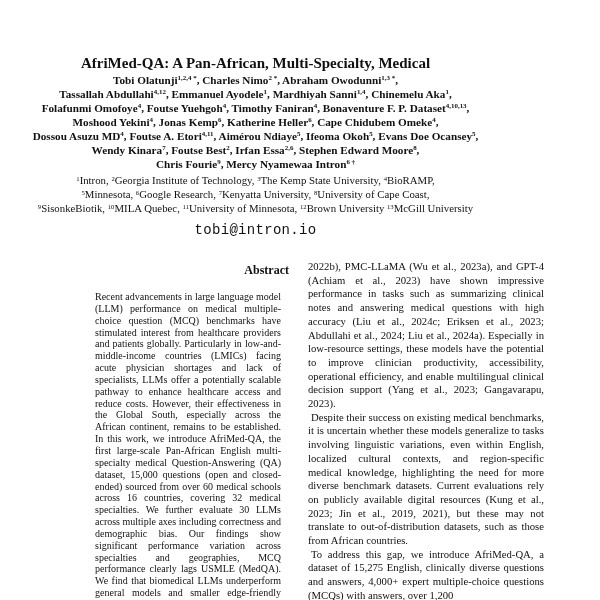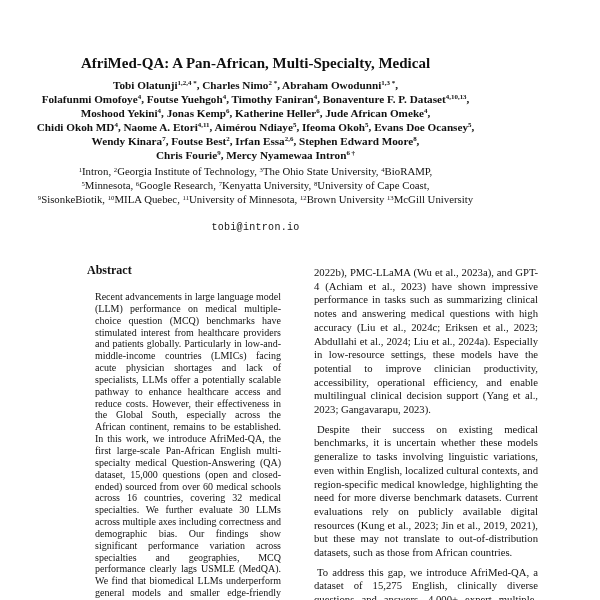--- a/index.html
+++ b/index.html
@@ -28,21 +28,20 @@
     width: 511px;
     text-align: center;
   }
   .title-line {
     font-size: 15px;
     line-height: 18.5px;
     font-weight: bold;
     white-space: nowrap;
   }
   .author-block {
-    margin-top: 5px;
   }
   .author-line {
     font-size: 11.2px;
     line-height: 14px;
     font-weight: bold;
     white-space: nowrap;
   }
   .affiliation-block {
     margin-top: 2px;
   }
@@ -52,79 +51,80 @@
     white-space: nowrap;
   }
   sup {
     font-size: 0.62em;
     line-height: 0;
     position: relative;
     top: -0.45em;
     vertical-align: baseline;
   }
   .email-line {
-    margin-top: 16px;
+    margin-top: 7px;
     font-family: "Liberation Mono", "DejaVu Sans Mono", monospace;
-    font-size: 10px;
+    font-size: 14px;
     letter-spacing: 0.3px;
   }
   
   .abstract-section {
     position: absolute;
     top: 263px;
     left: 87px;
     width: 202px;
   }
   .abstract-heading {
-    text-align: left;
+    text-align: right;
     font-weight: bold;
     font-size: 12px;
     margin: 0 0 13px 0;
   }
   .abstract-text {
     font-size: 10px;
     line-height: 11.85px;
     text-align: justify;
     margin: 8px;
   }
   .intro-column {
     position: absolute;
     top: 260px;
     left: 308px;
     width: 236px;
     font-size: 10.7px;
     line-height: 13.7px;
     text-align: justify;
   }
   .intro-column p {
-    margin: 6px;
+    margin: 0;
   }
   .intro-column p + p {
     text-indent: 3px;
   }
 </style>
 </head>
 <body>
 
 <div class="paper-page">
 
   <div class="header-block">
     <div class="title-line">AfriMed-QA: A Pan-African, Multi-Specialty, Medical</div>
 
     <div class="author-block">
         <div class="author-line"><span>Tobi Olatunji</span><sup>1,2,4 *</sup>, <span>Charles Nimo</span><sup>2 *</sup>, <span>Abraham Owodunni</span><sup>1,3 *</sup>,</div>
+        <div class="author-line"><span>Tassallah Abdullahi</span><sup>4,12</sup>, <span>Emmanuel Ayodele</span><sup>1</sup>, <span>Mardhiyah Sanni</span><sup>1,4</sup>, <span>Chinemelu Aka</span><sup>1</sup>,</div>
         <div class="author-line"><span>Folafunmi Omofoye</span><sup>4</sup>, <span>Foutse Yuehgoh</span><sup>4</sup>, <span>Timothy Faniran</span><sup>4</sup>, <span>Bonaventure F. P. Dataset</span><sup>4,10,13</sup>,</div>
-        <div class="author-line"><span>Moshood Yekini</span><sup>4</sup>, <span>Jonas Kemp</span><sup>6</sup>, <span>Katherine Heller</span><sup>6</sup>, <span>Jude African Omeke</span><sup>4</sup>,</div>
-        <div class="author-line"><span>Chidi Okoh MD</span><sup>4</sup>, <span>Naome A. Etori</span><sup>4,11</sup>, <span>Aimérou Ndiaye</span><sup>5</sup>, <span>Ifeoma Okoh</span><sup>5</sup>, <span>Evans Doe Ocansey</span><sup>5</sup>,</div>
+        <div class="author-line"><span>Moshood Yekini</span><sup>4</sup>, <span>Jonas Kemp</span><sup>6</sup>, <span>Katherine Heller</span><sup>6</sup>, <span>Cape Chidubem Omeke</span><sup>4</sup>,</div>
+        <div class="author-line"><span>Dossou Asuzu MD</span><sup>4</sup>, <span>Foutse A. Etori</span><sup>4,11</sup>, <span>Aimérou Ndiaye</span><sup>5</sup>, <span>Ifeoma Okoh</span><sup>5</sup>, <span>Evans Doe Ocansey</span><sup>5</sup>,</div>
         <div class="author-line"><span>Wendy Kinara</span><sup>7</sup>, <span>Foutse Best</span><sup>2</sup>, <span>Irfan Essa</span><sup>2,6</sup>, <span>Stephen Edward Moore</span><sup>8</sup>,</div>
         <div class="author-line"><span>Chris Fourie</span><sup>9</sup>, <span>Mercy Nyamewaa Intron</span><sup>6 †</sup></div>
       </div>
 
     <div class="affiliation-block">
-        <div class="affiliation-line"><sup>1</sup><span>Intron</span>, <sup>2</sup><span>Georgia Institute of Technology</span>, <sup>3</sup><span>The Ohio State University</span>, <sup>4</sup><span>BioRAMP</span>,</div>
+        <div class="affiliation-line"><sup>1</sup><span>Intron</span>, <sup>2</sup><span>Georgia Institute of Technology</span>, <sup>3</sup><span>The Kemp State University</span>, <sup>4</sup><span>BioRAMP</span>,</div>
         <div class="affiliation-line"><sup>5</sup><span>Minnesota</span>, <sup>6</sup><span>Google Research</span>, <sup>7</sup><span>Kenyatta University</span>, <sup>8</sup><span>University of Cape Coast</span>,</div>
         <div class="affiliation-line"><sup>9</sup><span>SisonkeBiotik</span>, <sup>10</sup><span>MILA Quebec</span>, <sup>11</sup><span>University of Minnesota</span>, <sup>12</sup><span>Brown University</span> <sup>13</sup><span>McGill University</span></div>
       </div>
 
     <div class="email-line">tobi@intron.io</div>
   </div>
 
   <div class="abstract-section">
     <div class="abstract-heading">Abstract</div>
     <p class="abstract-text">Recent advancements in large language model (LLM) performance on medical multiple-choice question (MCQ) benchmarks have stimulated interest from healthcare providers and patients globally. Particularly in low-and-middle-income countries (LMICs) facing acute physician shortages and lack of specialists, LLMs offer a potentially scalable pathway to enhance healthcare access and reduce costs. However, their effectiveness in the Global South, especially across the African continent, remains to be established. In this work, we introduce AfriMed-QA, the first large-scale Pan-African English multi-specialty medical Question-Answering (QA) dataset, 15,000 questions (open and closed-ended) sourced from over 60 medical schools across 16 countries, covering 32 medical specialties. We further evaluate 30 LLMs across multiple axes including correctness and demographic bias. Our findings show significant performance variation across specialties and geographies, MCQ performance clearly lags USMLE (MedQA). We find that biomedical LLMs underperform general models and smaller edge-friendly LLMs struggle to achieve a passing score. Interest-</p>

